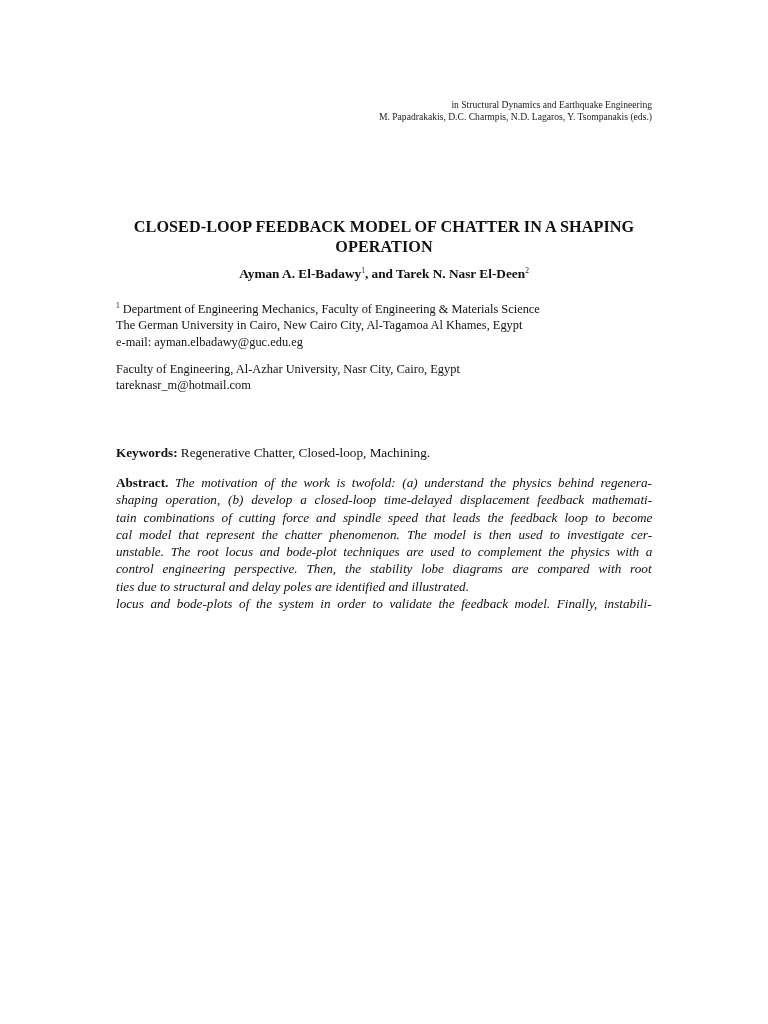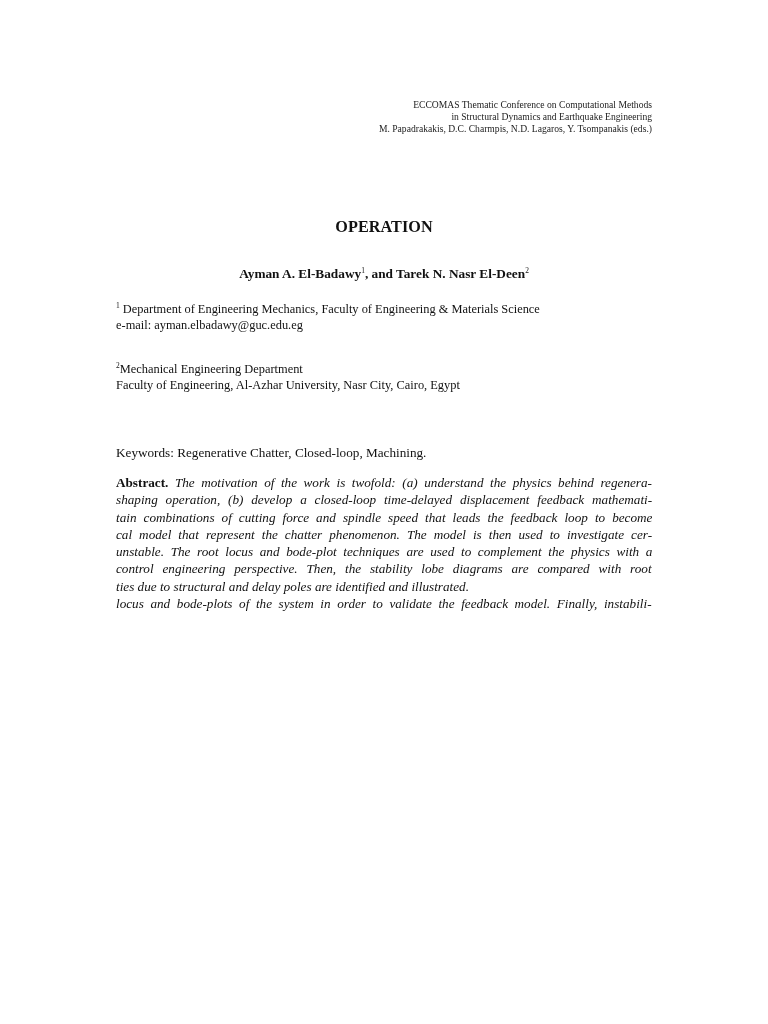--- a/index.html
+++ b/index.html
@@ -76,21 +76,21 @@
     .affil-2 { top: 361px; }
 
     .keywords {
       position: absolute;
       left: 116px;
       top: 445px;
       width: 536px;
       font-size: 13.2px;
       line-height: 16px;
     }
-    .keywords .label { font-weight: normal; }
+    .keywords .label { font-weight: bold; }
 
     .abstract {
       position: absolute;
       left: 116px;
       top: 474px;
       width: 536px;
       font-size: 13.2px;
       line-height: 17.3px;
     }
     .abstract .line {
@@ -108,46 +108,45 @@
       font-weight: bold;
       font-style: normal;
     }
   </style>
 </head>
 <body>
 
 <div class="page">
 
   <div class="conf-header">
-    <div>ECCOMAS Thematic Conference on Computational Methods</div>
     <div>in Structural Dynamics and Earthquake Engineering</div>
     <div>M. Papadrakakis, D.C. Charmpis, N.D. Lagaros, Y. Tsompanakis (eds.)</div>
   </div>
 
   <div class="title">
+    <div>CLOSED-LOOP FEEDBACK MODEL OF CHATTER IN A SHAPING</div>
     <div>OPERATION</div>
   </div>
 
   <div class="authors">
     <span>Ayman A. El-Badawy</span><sup>1</sup><span>, and </span><span>Tarek N. Nasr El-Deen</span><sup>2</sup>
   </div>
 
   <div class="affil affil-1">
     <div>
       <sup>1</sup>
       <span>Department of Engineering Mechanics, Faculty of Engineering &amp; Materials Science</span>
     </div>
+    <div>The German University in Cairo, New Cairo City, Al-Tagamoa Al Khames, Egypt</div>
     <div>e-mail: ayman.elbadawy@guc.edu.eg</div>
   </div>
 
   <div class="affil affil-2">
-    <div>
-      <sup>2</sup><span>Mechanical Engineering Department</span>
-    </div>
     <div>Faculty of Engineering, Al-Azhar University, Nasr City, Cairo, Egypt</div>
+    <div>tareknasr_m@hotmail.com</div>
   </div>
 
   <div class="keywords">
     <span class="label">Keywords:</span>
     <span>Regenerative Chatter, Closed-loop, Machining.</span>
   </div>
 
   <div class="abstract">
     <div class="line" style="white-space: nowrap; overflow: hidden; word-spacing: 3.23077px; text-align: right; text-align-last: left;"><span class="label">Abstract.</span> <span>The motivation of the work is twofold: (a) understand the physics behind regenera-</span></div>
     <div class="line" style="white-space: nowrap; overflow: hidden; word-spacing: 4.55556px; text-align: left; text-align-last: left;">shaping operation, (b) develop a closed-loop time-delayed displacement feedback mathemati-</div>

